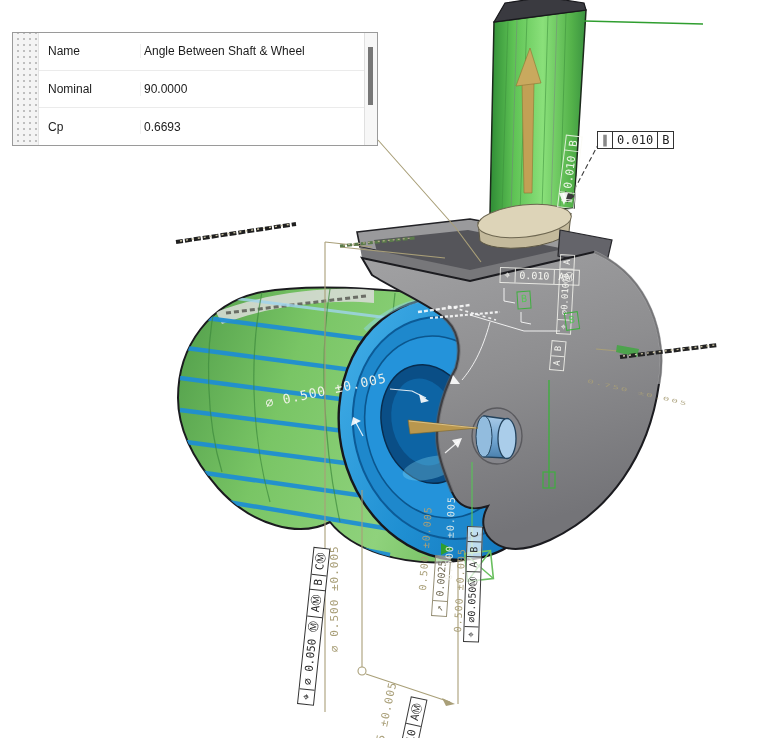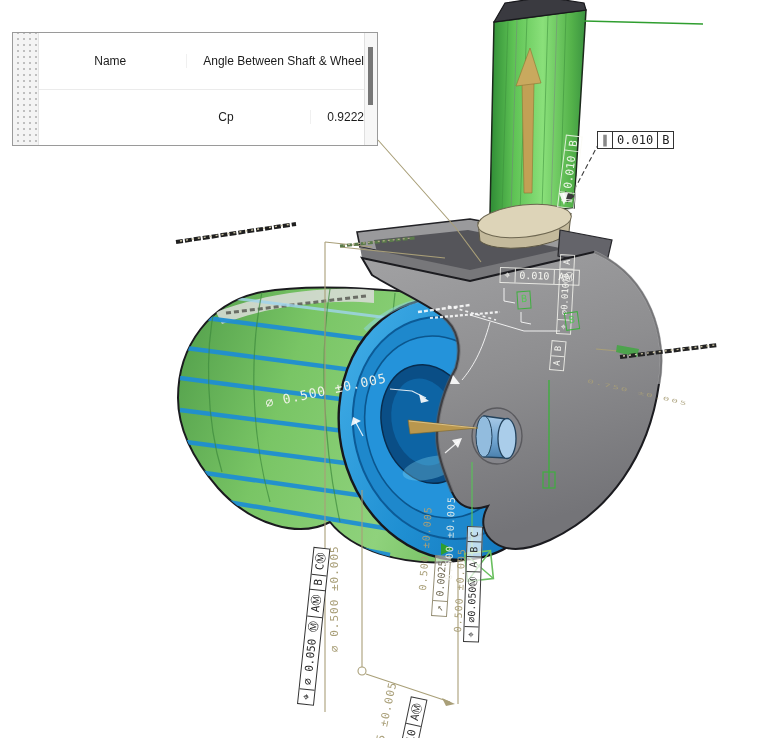--- a/index.html
+++ b/index.html
@@ -15,25 +15,25 @@
   }
   .grip{
     width:25px;flex:none;background:#f4f4f4;
     background-image:radial-gradient(#bfbfbf 1px, transparent 1.2px);
     background-size:6px 6px;background-position:2px 3px;
     border-right:1px solid #e3e3e3;cursor:move;
   }
   .tbl{flex:1;display:flex;flex-direction:column;background:#fff;}
   .trow{
     flex:1;display:flex;align-items:center;
-    border-bottom:1px solid #ebebeb;font-size:12px;color:#1b1b1b;justify-content:flex-end;
+    border-bottom:1px solid #ebebeb;font-size:12px;color:#1b1b1b;
   }
   .trow:last-child{border-bottom:none;}
   .tlabel{width:92px;padding-left:9px;flex:none;}
-  .tval{padding-left:16px;border-left:1px solid #f0f0f0;}
+  .tval{padding-left:3px;border-left:1px solid #f0f0f0;}
   .sb{width:12px;flex:none;background:#f7f7f7;border-left:1px solid #e0e0e0;position:relative;}
   .sbthumb{position:absolute;left:3px;top:14px;width:5px;height:58px;background:#777;}
   
   .fcf{
     position:absolute;display:inline-flex;align-items:stretch;white-space:nowrap;
     font-family:"DejaVu Sans Mono",monospace;line-height:1;
     transform-origin:0 0;
   }
   .fcf>span{display:inline-block;padding:2px 4px;border-right:1px solid;}
   .fcf>span:last-child{border-right:none;}
@@ -240,22 +240,26 @@
 </svg>
 
 <div class="panel">
   <div class="grip"></div>
   <div class="tbl">
     <div class="trow">
       <span class="tlabel">Name</span>
       <span class="tval">Angle Between Shaft &amp; Wheel</span>
     </div>
     <div class="trow">
+      <span class="tlabel">Nominal</span>
+      <span class="tval">90.0000</span>
+    </div>
+    <div class="trow">
       <span class="tlabel">Cp</span>
-      <span class="tval">0.9222</span>
+      <span class="tval">0.6693</span>
     </div>
   </div>
   <div class="sb">
     <div class="sbthumb"></div>
   </div>
 </div>
 
 <div class="fcf fcf-dark" style="left:597px;top:131px;">
   <span>∥</span>
   <span>0.010</span>

